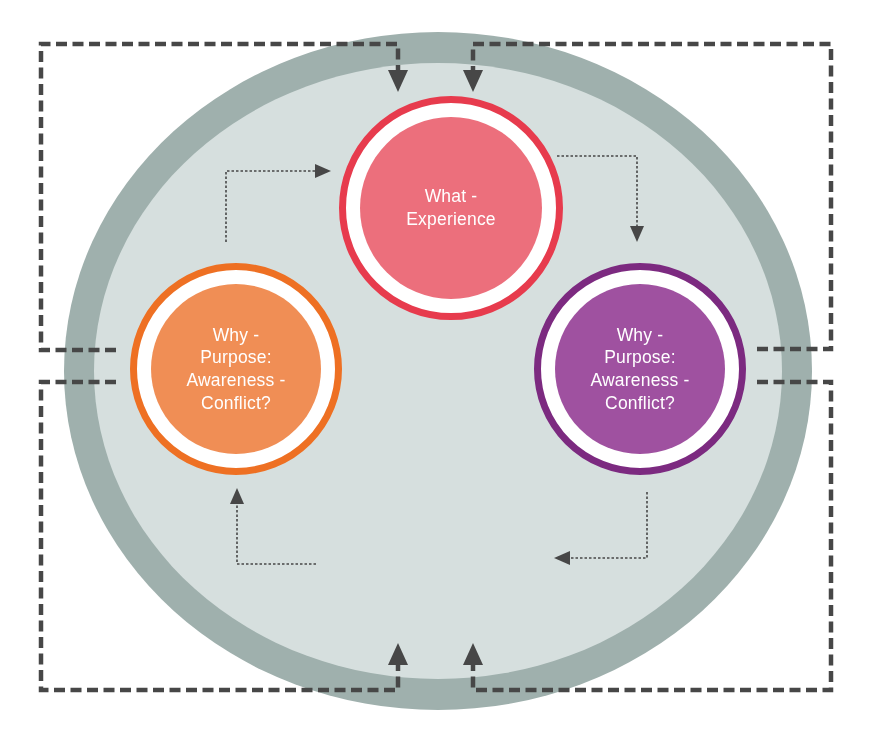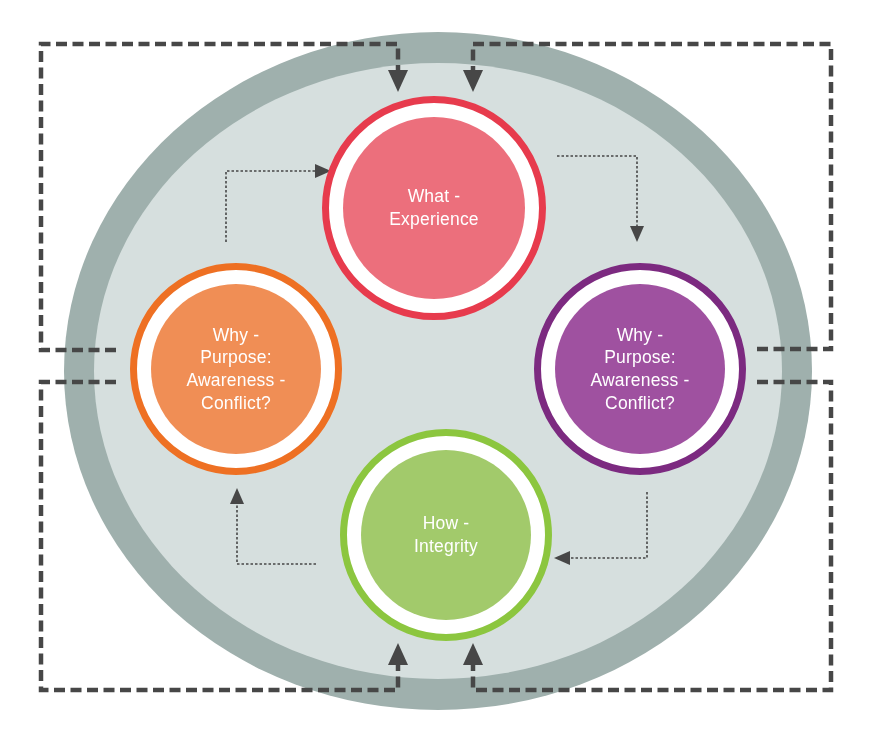--- a/index.html
+++ b/index.html
@@ -33,21 +33,21 @@
     justify-content: center;
     text-align: center;
   }
   .node .label {
     white-space: pre-line;
     font-size: 17.5px;
     line-height: 1.3;
     letter-spacing: 0.2px;
     color: #ffffff;
   }
-  .node-what  { left: 322px; top:  96px; width: 224px; height: 224px; }
+  .node-what  { left: 339px; top:  96px; width: 224px; height: 224px; }
   .node-why-r { left: 534px; top: 263px; width: 212px; height: 212px; }
   .node-how   { left: 340px; top: 429px; width: 212px; height: 212px; }
   .node-why-l { left: 130px; top: 263px; width: 212px; height: 212px; }
 </style>
 </head>
 <body>
 
 <div class="stage" style="background: rgb(255, 255, 255);">
 
   <svg class="layer" viewBox="0 0 882 734">
@@ -87,26 +87,20 @@
 
   <div class="node node-why-r" style="border-color: rgb(124, 42, 128);">
     <div class="fill" style="background: rgb(159, 81, 160); color: rgb(255, 255, 255);">
       <span class="label">Why -
 Purpose:
 Awareness -
 Conflict?</span>
     </div>
   </div>
 
-  <div class="node node-how" style="border-color: rgb(140, 198, 63);">
-    <div class="fill" style="background: rgb(162, 202, 107); color: rgb(255, 255, 255);">
-      <span class="label">How -
-Integrity</span>
-    </div>
-  </div>
 
   <div class="node node-why-l" style="border-color: rgb(238, 112, 35);">
     <div class="fill" style="background: rgb(240, 142, 85); color: rgb(255, 255, 255);">
       <span class="label">Why -
 Purpose:
 Awareness -
 Conflict?</span>
     </div>
   </div>
 

